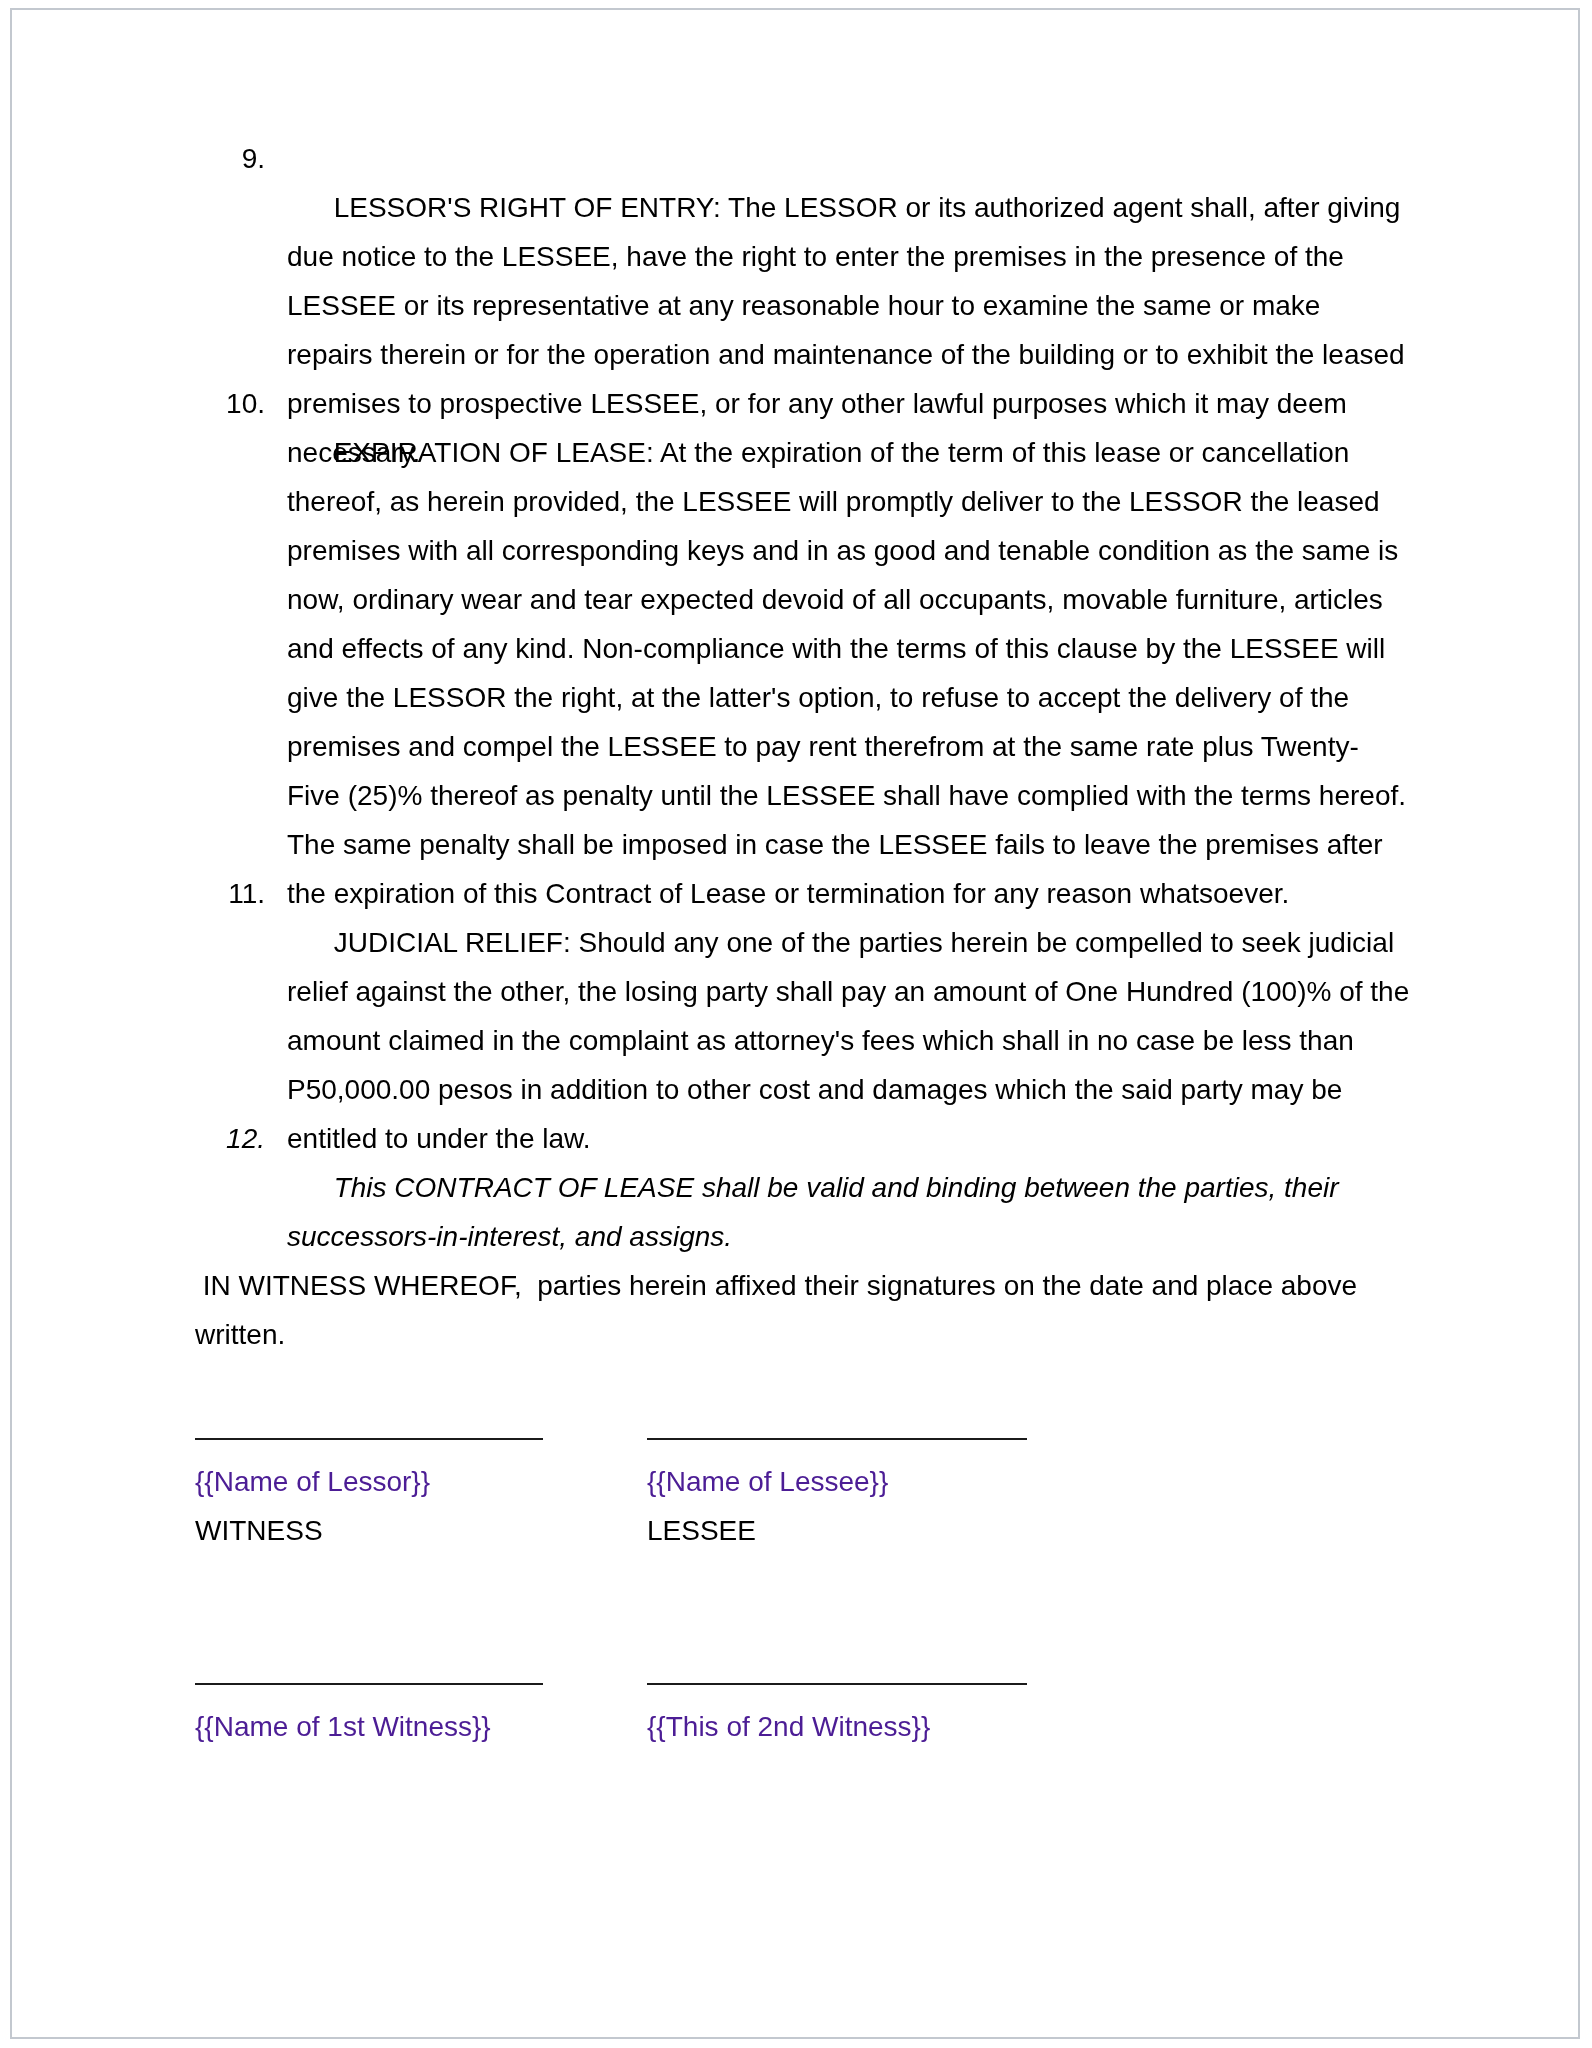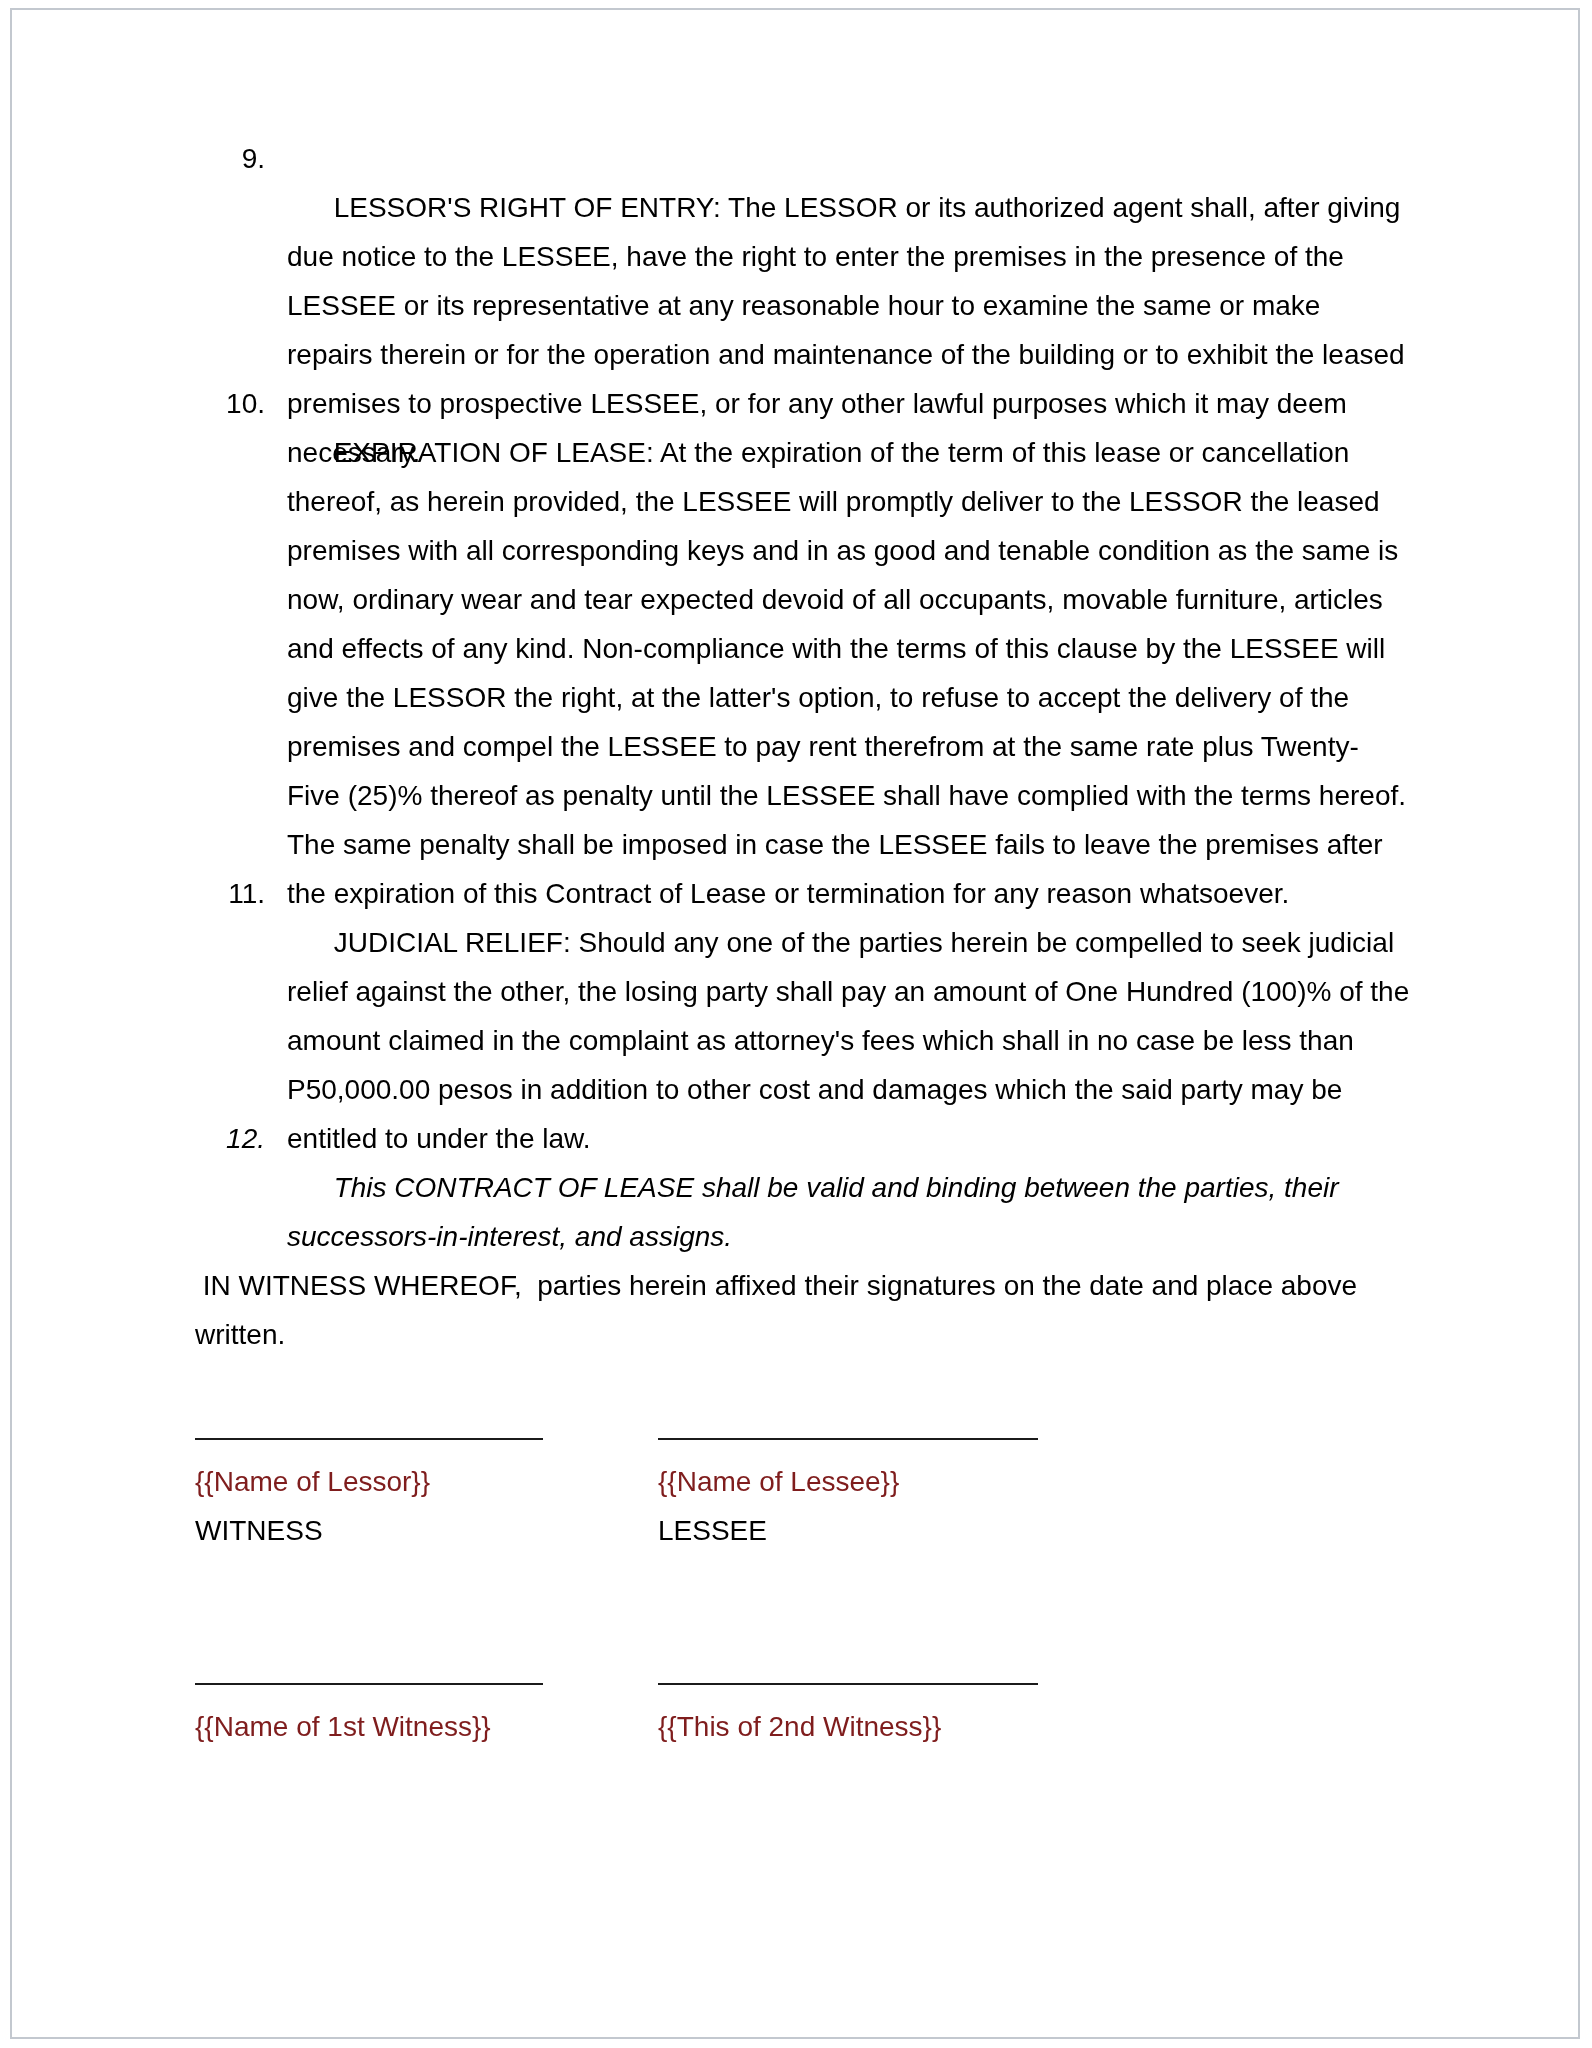--- a/index.html
+++ b/index.html
@@ -32,27 +32,27 @@
   }
   .c9  { height:245px; }
   .c10 { height:490px; }
   .c11 { height:245px; }
   .c12 { height:98px;font-style:italic; }
   .sp1 { height:49px; }
   .witness-para { height:98px; white-space:pre-wrap; }
   .bold { font-weight:normal;margin-top:47px; }
   .row { position:relative; height:49px; }
   .col1 { position:absolute; left:0; top:0; }
-  .col2 { position:absolute; left:463px; top:0; }
+  .col2 { position:absolute; left:452px; top:0; }
   .sigline {
     height:30px; width:348px;
     border-bottom:2px solid #1b1b1b;
   }
   .sigline.w2 { width:380px; }
-  .red { color:#7f1d1d; }
+  .red { color:#4c1d95; }
 </style>
 </head>
 <body>
 
 <div class="sheet">
   <div class="sheet-border"></div>
 
   <div class="content">
 
 

